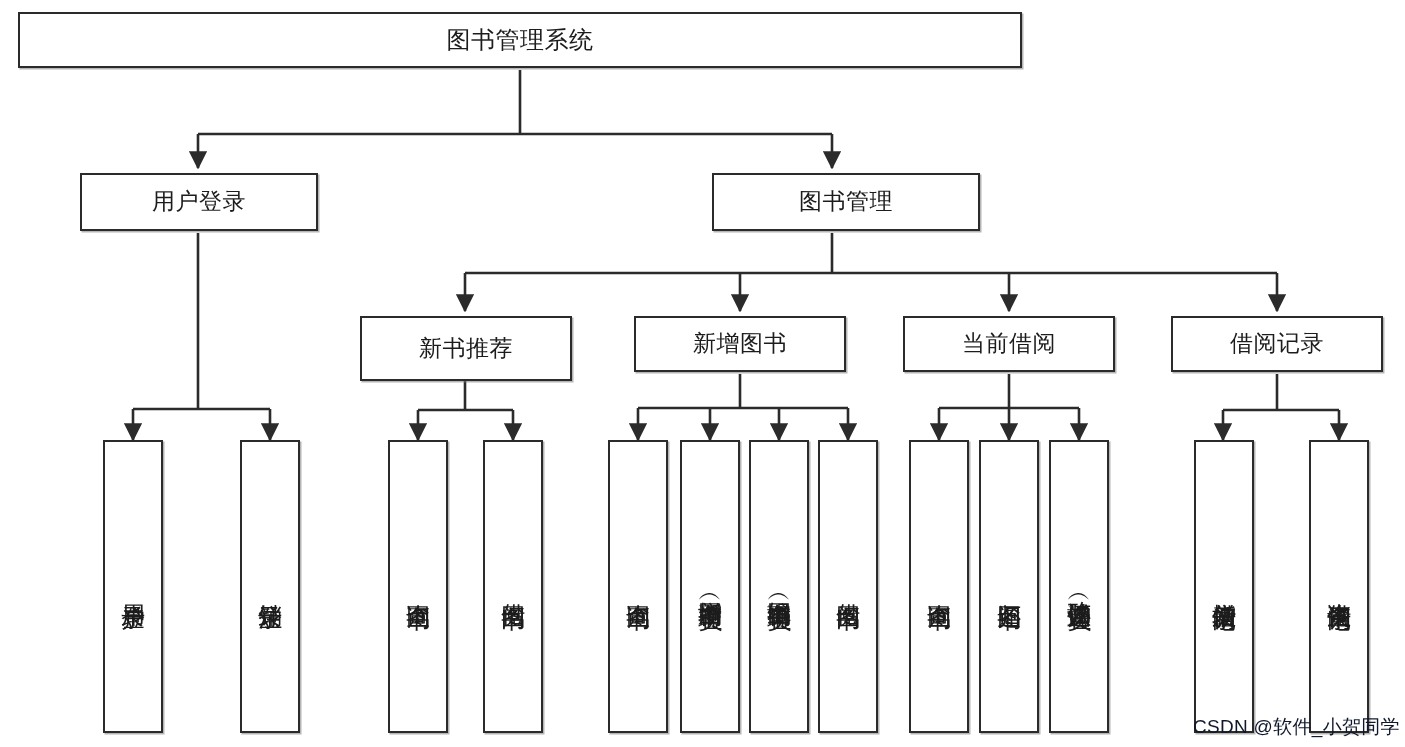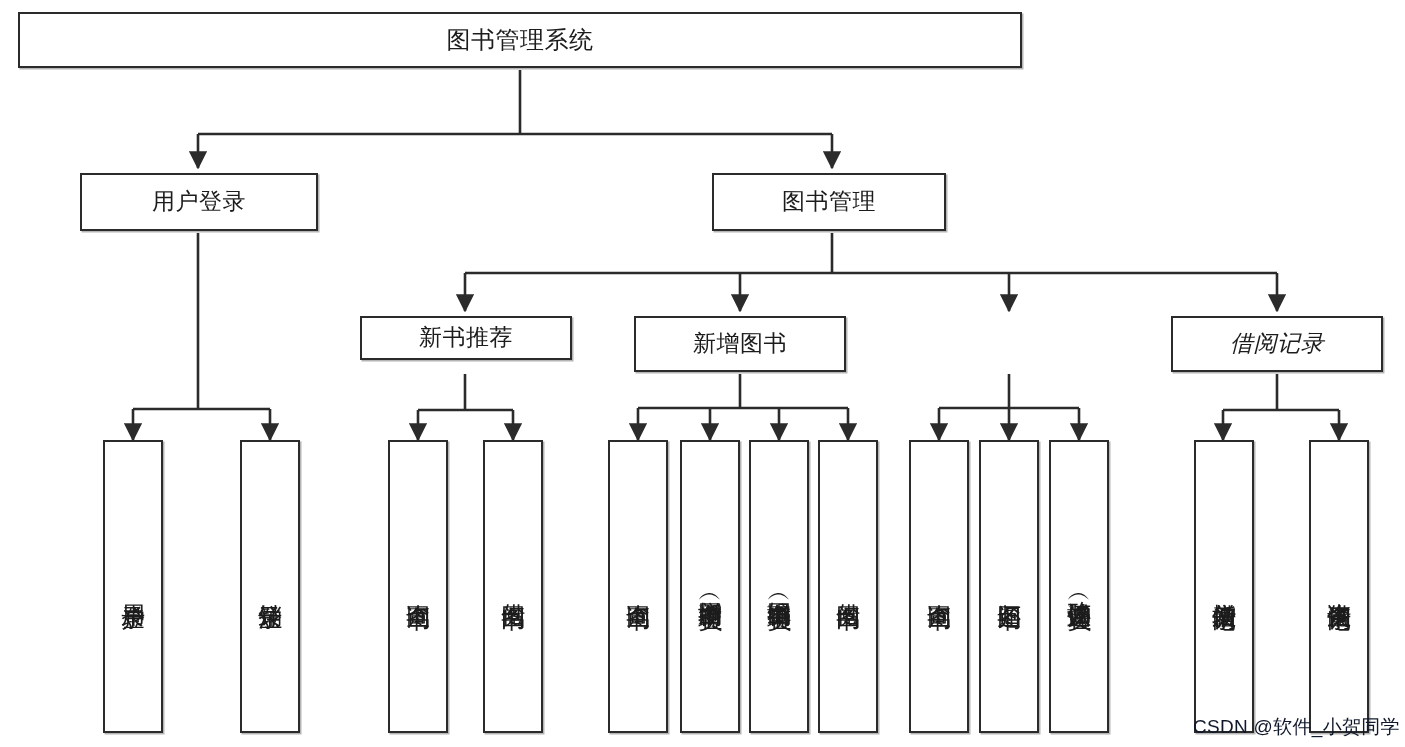--- a/index.html
+++ b/index.html
@@ -130,31 +130,34 @@
     </g>
   </svg>
 
   <div class="node root horiz" style="left:18px; top:12px; width:1004px; height:56px;">
     <span class="label">图书管理系统</span>
   </div>
 
   <div class="node horiz" style="left:80px; top:173px; width:238px; height:58px;">
     <span class="label">用户登录</span>
   </div>
-  <div class="node horiz" style="left:712px; top:173px; width:234px; height:58px;">
+  <div class="node horiz" style="left:712px; top:173px; width:268px; height:58px;">
     <span class="label">图书管理</span>
   </div>
 
-  <div class="node horiz" style="left:360px; top:316px; width:212px; height:44px;">
+  <div class="node horiz" style="left:360px; top:316px; width:212px; height:65px;">
     <span class="label">新书推荐</span>
   </div>
   <div class="node horiz" style="left:634px; top:316px; width:212px; height:56px;">
     <span class="label">新增图书</span>
   </div>
-  <div class="node horiz" style="left:1171px; top:316px; width:212px; height:56px;font-style:italic;">
+  <div class="node horiz" style="left:903px; top:316px; width:212px; height:56px;">
+    <span class="label">当前借阅</span>
+  </div>
+  <div class="node horiz" style="left:1171px; top:316px; width:212px; height:56px;">
     <span class="label">借阅记录</span>
   </div>
 
   <div class="node vert" style="left:103px; top:440px; width:60px; height:293px;">
     <span class="label">用户登录</span>
   </div>
   <div class="node vert" style="left:240px; top:440px; width:60px; height:293px;">
     <span class="label">注销登录</span>
   </div>
 

